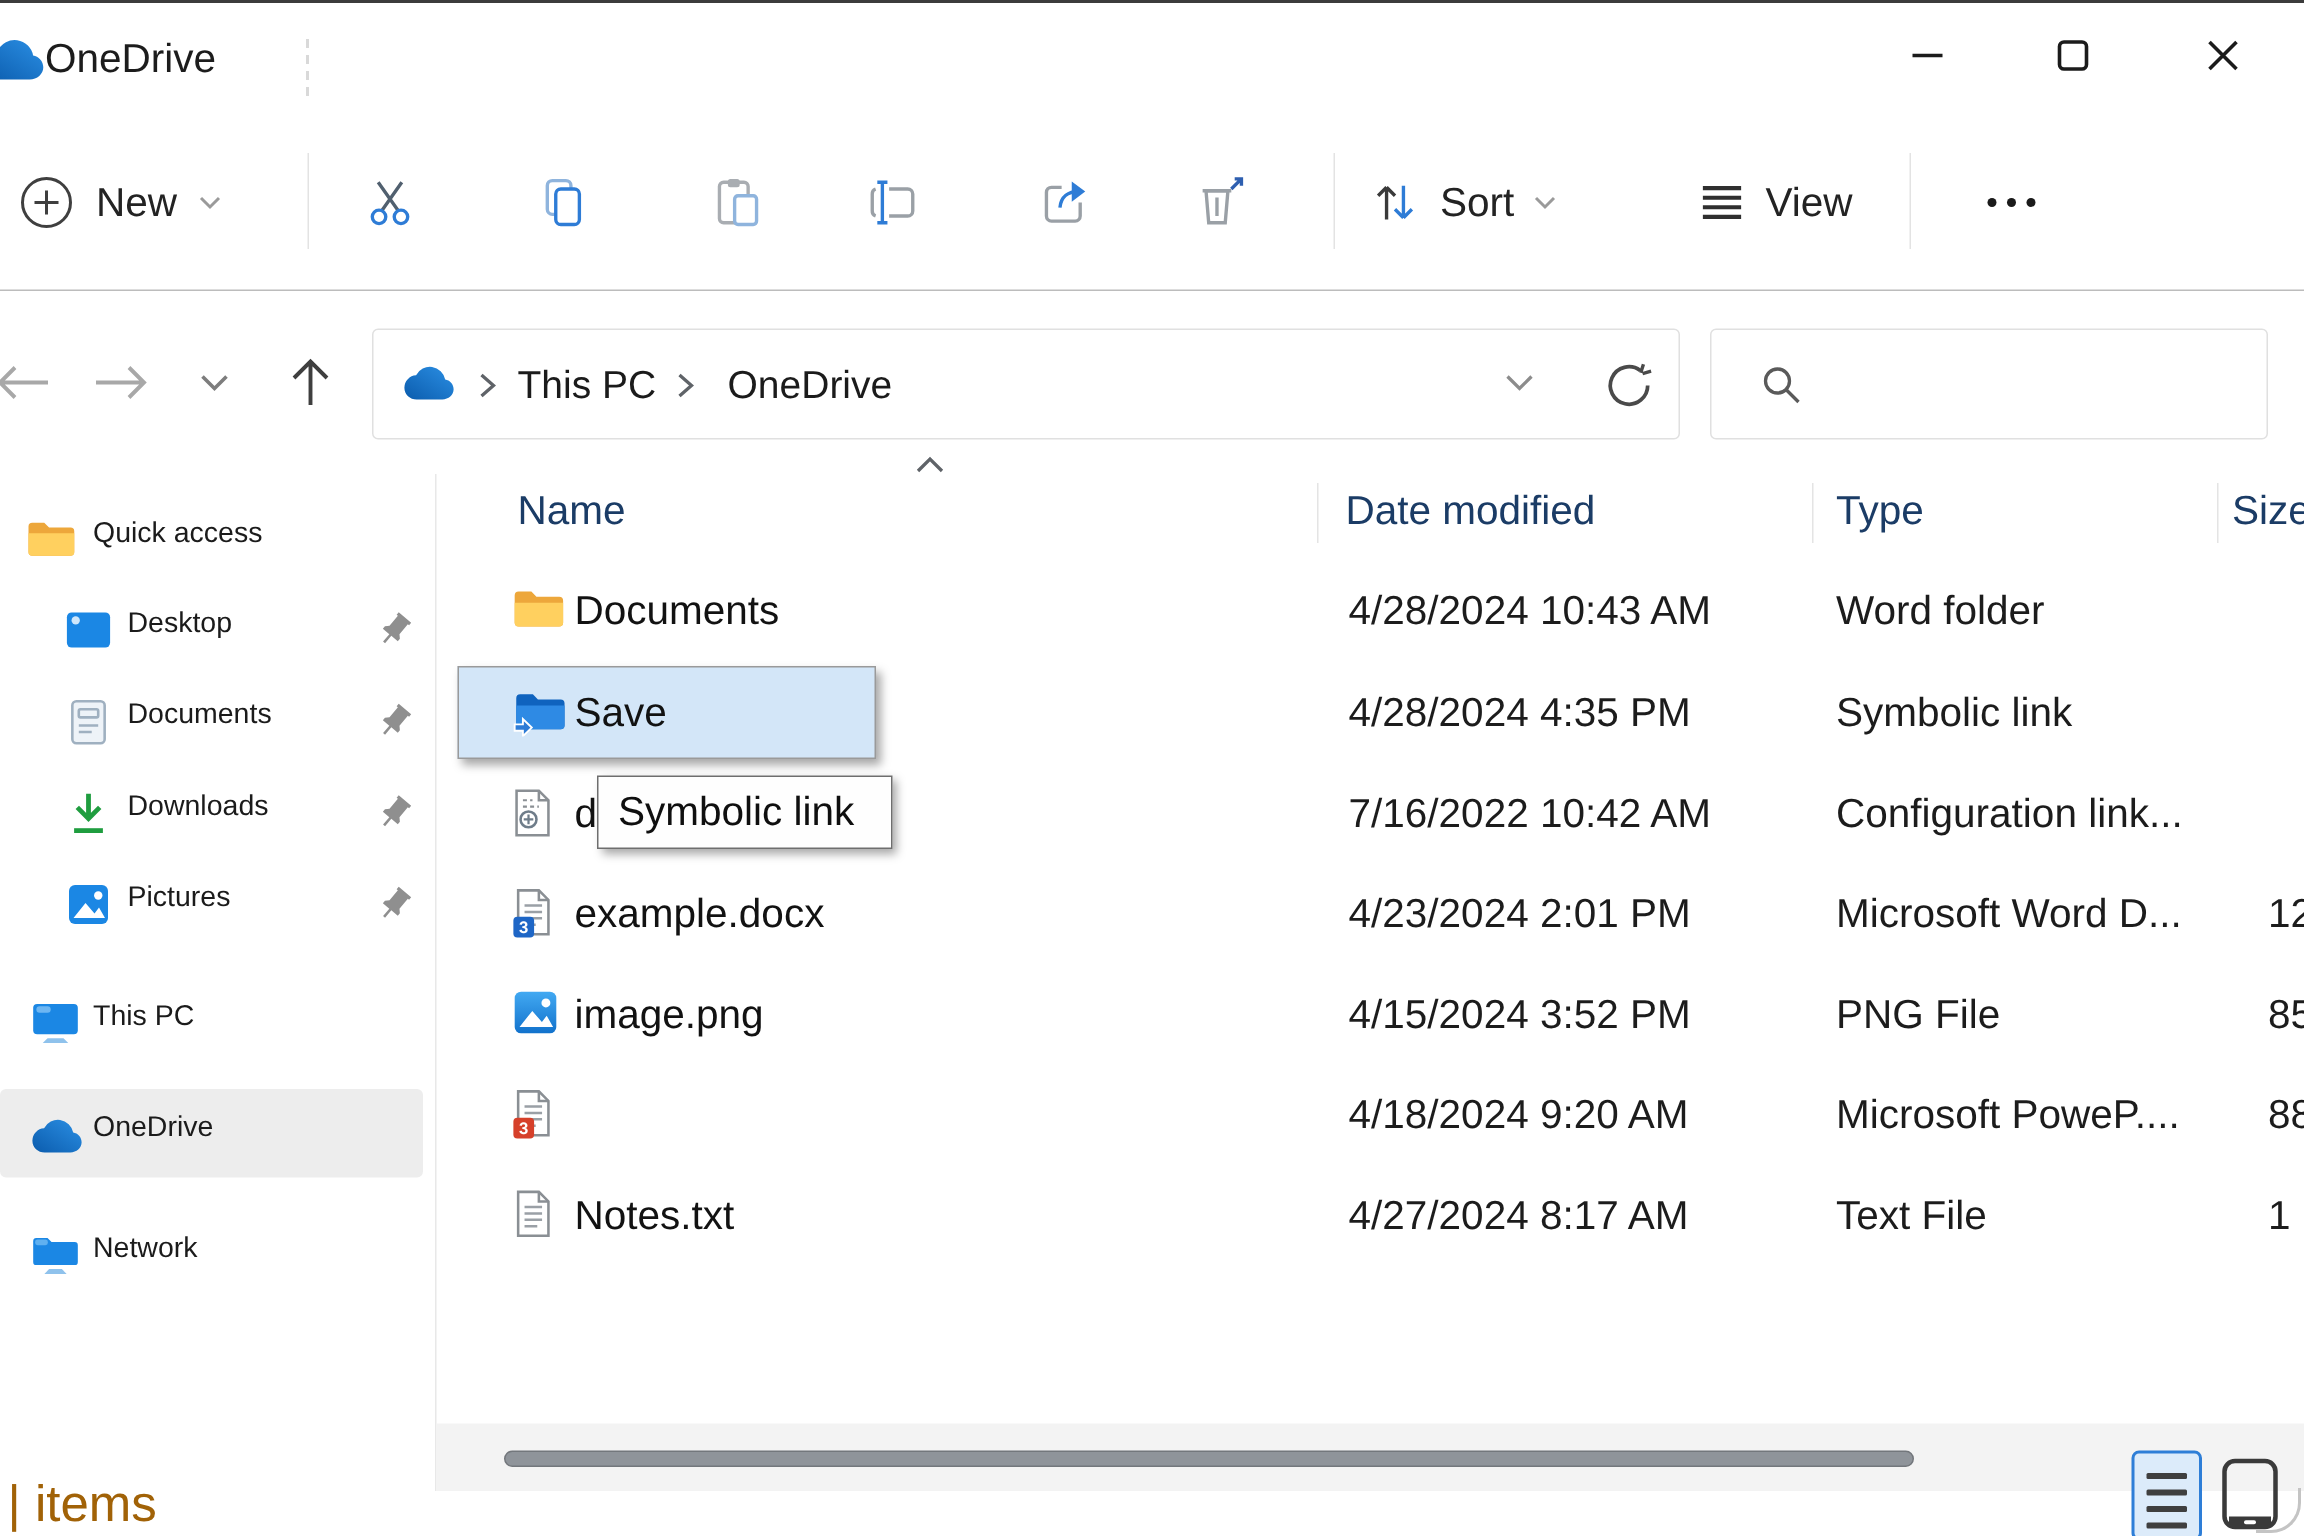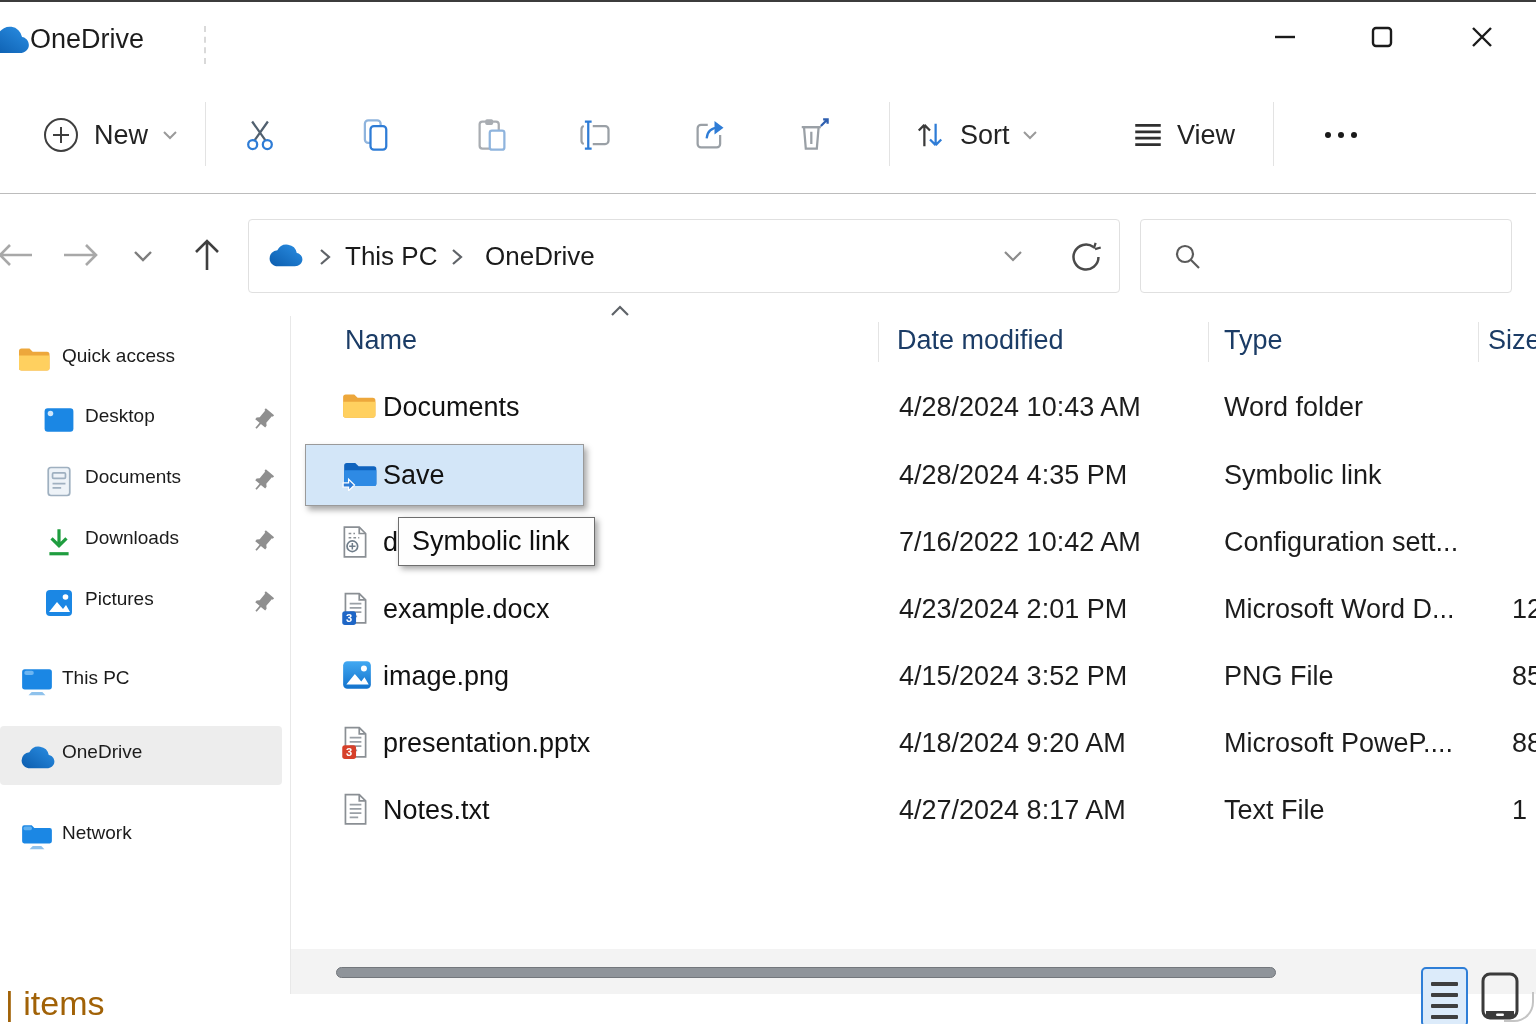--- a/index.html
+++ b/index.html
@@ -82,21 +82,21 @@
     <svg width="24" height="24" viewBox="0 0 24 24">
         <rect x="3" y="3" width="18" height="18" rx="3" fill="none" stroke="#1b1b1b" stroke-width="2.4"></rect>
       </svg>
   </div>
   <div class="abs wbtn" style="left:1458px">
     <svg width="24" height="24" viewBox="0 0 24 24">
         <path d="M3 3l18 18M21 3L3 21" stroke="#1b1b1b" stroke-width="2.4"></path>
       </svg>
   </div>
 
-  <div class="abs tb-btn" style="left:8px;width:170px;justify-content:flex-end;gap:14px;padding-left:4px">
+  <div class="abs tb-btn" style="left:8px;width:170px;justify-content:flex-start;gap:14px;padding-left:4px">
     <svg width="38" height="38" viewBox="0 0 38 38">
         <circle cx="19" cy="19" r="16" fill="none" stroke="#3f3f3f" stroke-width="2"></circle>
         <path d="M19 11v16M11 19h16" stroke="#3f3f3f" stroke-width="2"></path>
       </svg>
     <span class="tb-lbl">New</span>
     <svg width="16" height="10" viewBox="0 0 16 10">
         <path d="M2 2l6 6 6-6" fill="none" stroke="#9a9a9a" stroke-width="2"></path>
       </svg>
   </div>
   <div class="abs sep-v" style="left:205px;top:102px;height:64px"></div>
@@ -386,21 +386,21 @@
       <svg width="28" height="34" viewBox="0 0 26 32">
           <path d="M3 2h14l6 6v22H3z" fill="#fff" stroke="#8a8f94" stroke-width="1.6"></path>
           <path d="M17 2v6h6" fill="none" stroke="#8a8f94" stroke-width="1.6"></path>
           <path d="M7 8h6M7 12h10" stroke="#8a8f94" stroke-width="1.4" stroke-dasharray="2.5 2"></path>
           <circle cx="10.5" cy="20" r="5" fill="#fff" stroke="#6f7d8a" stroke-width="1.6"></circle>
           <path d="M10.5 17v6M7.5 20h6" stroke="#6f7d8a" stroke-width="1.4"></path>
         </svg>
     </span>
     <span class="cell nm">d</span>
     <span class="cell dt">7/16/2022 10:42 AM</span>
-    <span class="cell ty">Configuration sett...</span>
+    <span class="cell ty">Configuration link...</span>
   </div>
 
   <div class="row" style="top:577px">
     <span class="ricon">
       <svg width="28" height="34" viewBox="0 0 26 32">
           <path d="M4 1.5h13l6 6V29H4z" fill="#fff" stroke="#8a8f94" stroke-width="1.6"></path>
           <path d="M17 1.5v6h6" fill="none" stroke="#8a8f94" stroke-width="1.6"></path>
           <path d="M8 11h11M8 15h11M8 19h11M8 23h7" stroke="#9aa0a6" stroke-width="1.6"></path>
           <rect x="1" y="18" width="13" height="13" rx="2.5" fill="#1e66c6"></rect>
           <text x="7.5" y="28" font-size="10.5" font-weight="bold" fill="#fff" text-anchor="middle">3</text>
@@ -435,21 +435,20 @@
   <div class="row" style="top:711px">
     <span class="ricon">
       <svg width="28" height="34" viewBox="0 0 26 32">
           <path d="M4 1.5h13l6 6V29H4z" fill="#fff" stroke="#8a8f94" stroke-width="1.6"></path>
           <path d="M17 1.5v6h6" fill="none" stroke="#8a8f94" stroke-width="1.6"></path>
           <path d="M8 11h11M8 15h11M8 19h11M8 23h7" stroke="#9aa0a6" stroke-width="1.6"></path>
           <rect x="1" y="18" width="13" height="13" rx="2.5" fill="#d6402a"></rect>
           <text x="7.5" y="28" font-size="10.5" font-weight="bold" fill="#fff" text-anchor="middle">3</text>
         </svg>
     </span>
-    <span class="cell nm">presentation.pptx</span>
     <span class="cell dt">4/18/2024 9:20 AM</span>
     <span class="cell ty">Microsoft PoweP....</span>
     <span class="cell sz">88</span>
   </div>
 
   <div class="row" style="top:778px">
     <span class="ricon">
       <svg width="28" height="34" viewBox="0 0 26 32">
           <path d="M4 1.5h13l6 6V29H4z" fill="#fff" stroke="#8a8f94" stroke-width="1.6"></path>
           <path d="M17 1.5v6h6" fill="none" stroke="#8a8f94" stroke-width="1.6"></path>

